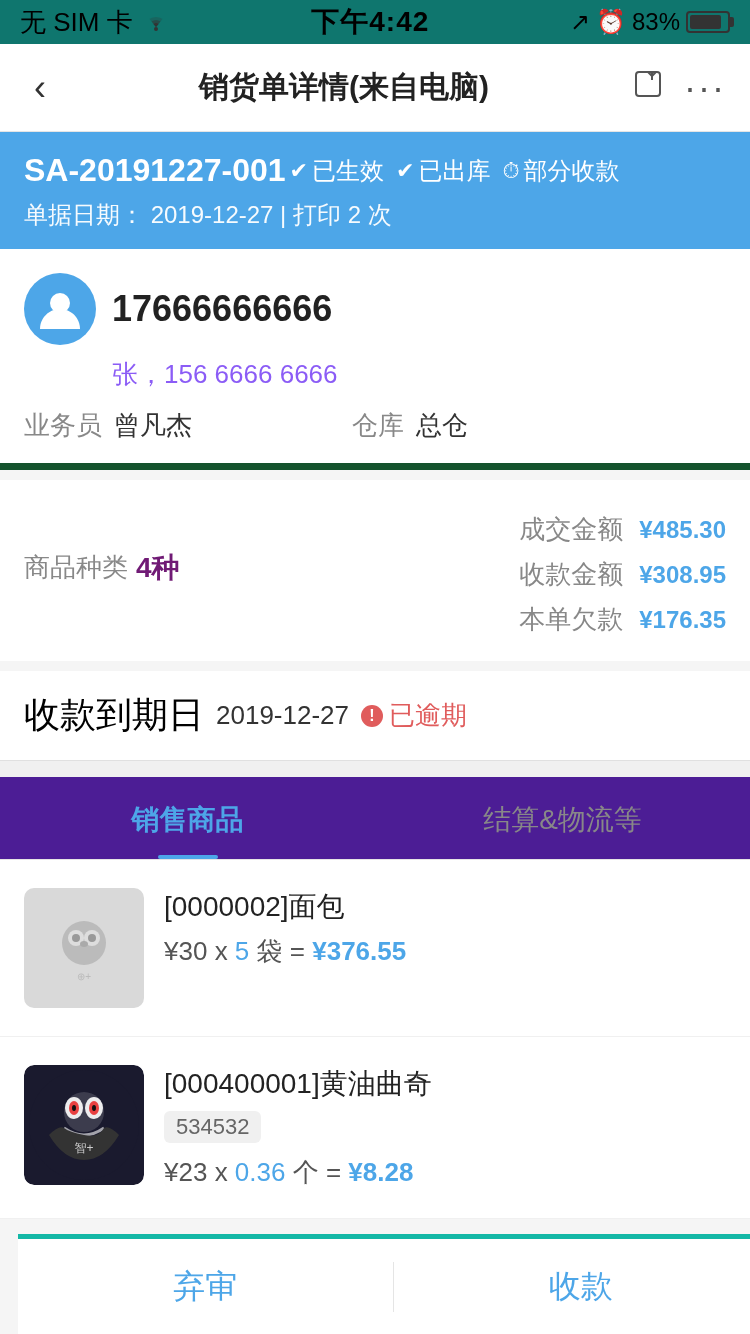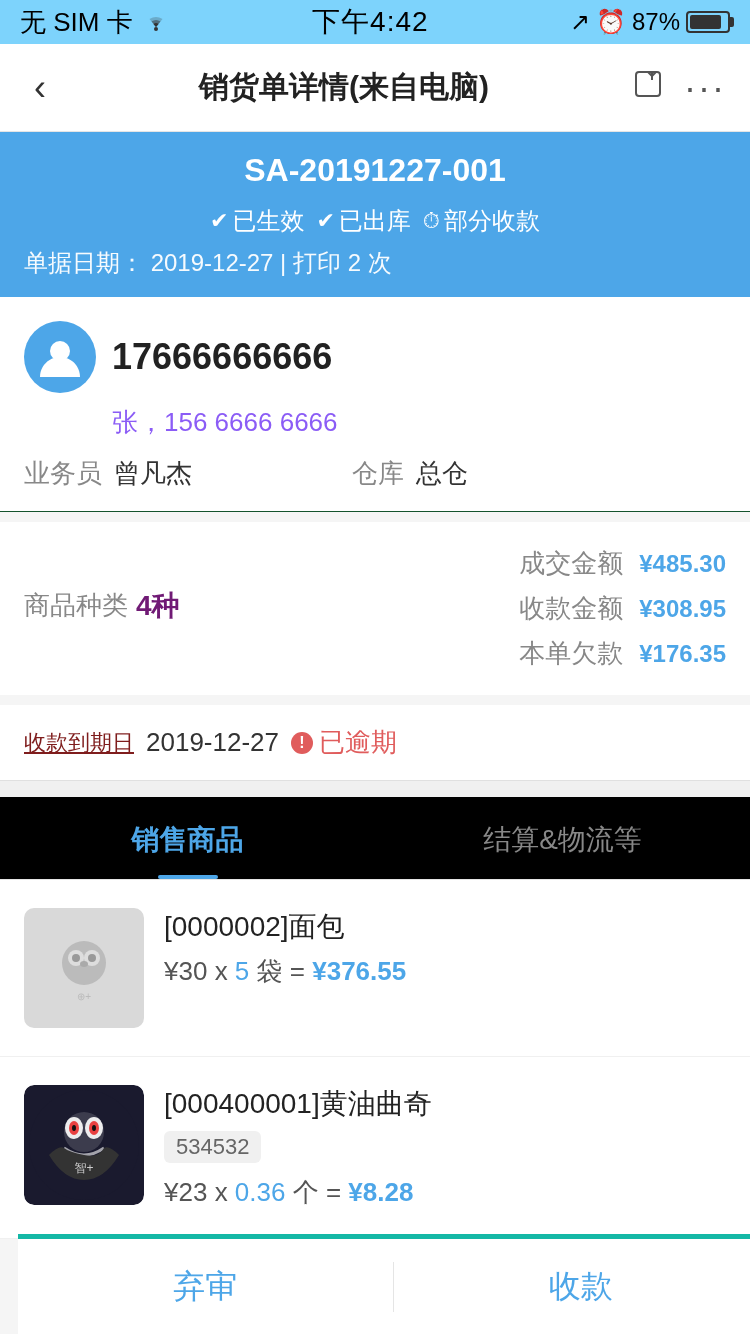--- a/index.html
+++ b/index.html
@@ -8,37 +8,37 @@
       font-family: -apple-system, "PingFang SC", "Helvetica Neue", Arial, sans-serif;
       background: #f5f5f5;
       width: 750px;
       min-height: 1334px;
       overflow-x: hidden;
     }
 
     
     .status-bar {
       height: 44px;
-      background: #7dd3fc;
+      background: #0f766e;
       display: flex;
       align-items: center;
       justify-content: space-between;
       padding: 0 20px;
       font-size: 28px;
     }
     .status-left {
       display: flex;
       align-items: center;
       gap: 8px;
       font-size: 26px;
       font-weight: 500;
     }
     .status-center {
       font-size: 28px;
-      font-weight: 400;
+      font-weight: 700;
       letter-spacing: 1px;
     }
     .status-right {
       display: flex;
       align-items: center;
       gap: 6px;
       font-size: 24px;
     }
     .battery {
       width: 44px;
@@ -101,23 +101,22 @@
     }
 
     
     .order-banner {
       background: #4da6e8;
       padding: 20px 24px 18px;
     }
     .banner-top {
       display: flex;
       align-items: center;
-      gap: 16px;
+      gap: 4px;
       margin-bottom: 10px;
-      flex-direction: column;
     }
     .order-id {
       font-size: 32px;
       font-weight: 700;
       color: #fff;
     }
     .status-badges {
       display: flex;
       align-items: center;
       gap: 12px;
@@ -135,21 +134,21 @@
     .banner-meta {
       font-size: 24px;
       color: rgba(255,255,255,0.95);
     }
 
     
     .customer-section {
       background: #fff;
       padding: 24px 24px 20px;
       margin-bottom: 10px;
-      border-bottom: 1px solid #14532d;
+      border-bottom: 7px solid #14532d;
     }
     .customer-top {
       display: flex;
       align-items: center;
       gap: 16px;
       margin-bottom: 12px;
     }
     .avatar {
       width: 72px;
       height: 72px;
@@ -214,20 +213,21 @@
     .stat-kind {
       font-size: 28px;
       color: #701a75;
       font-weight: 600;
     }
     .stats-right {
       display: flex;
       flex-direction: column;
       align-items: flex-end;
       gap: 10px;
+      margin-top: 8px;
     }
     .amount-row {
       display: flex;
       align-items: center;
       gap: 16px;
       font-size: 26px;
     }
     .amount-label { color: #888; }
     .amount-value { color: #4da6e8; font-weight: 600; font-size: 24px; }
 
@@ -235,23 +235,22 @@
     .due-section {
       background: #fff;
       padding: 20px 24px;
       margin-bottom: 0;
       border-bottom: 1px solid #e0e0e0;
       display: flex;
       align-items: center;
       gap: 12px;
     }
     .due-label {
-      font-size: 22px;
-      color: #7f1d1d;
-      text-decoration: underline;
+      font-size: 36px;
+      color: #000000;
     }
     .due-date {
       font-size: 26px;
       color: #333;
     }
     .due-overdue {
       display: flex;
       align-items: center;
       gap: 6px;
       font-size: 26px;
@@ -272,21 +271,21 @@
     }
 
     
     .separator {
       height: 16px;
       background: #f0f0f0;
     }
 
     
     .tabs-container {
-      background: #000000;
+      background: #4c1d95;
       display: flex;
       border-bottom: 1px solid #e5e5e5;
     }
     .tab {
       flex: 1;
       text-align: center;
       padding: 24px 0 20px;
       font-size: 28px;
       cursor: pointer;
       position: relative;
@@ -422,21 +421,21 @@
         <path d="M15 18l4.5-5.5a8 8 0 00-9 0L15 18z" fill="#333" opacity="0.5"></path>
         <path d="M15 18l6.5-8a13 13 0 00-13 0L15 18z" fill="#333" opacity="0.25"></path>
         <circle cx="15" cy="20" r="2" fill="#333"></circle>
       </svg>
     </span>
   </div>
   <div class="status-center">下午4:42</div>
   <div class="status-right">
     <span>↗</span>
     <span>⏰</span>
-    <span>87%</span>
+    <span>83%</span>
     <span class="battery">
       <span class="battery-fill"></span>
     </span>
   </div>
 </div>
 
 <div class="nav-bar">
   <span class="nav-back">‹</span>
   <span class="nav-title">销货单详情(来自电脑)</span>
   <div class="nav-actions">

